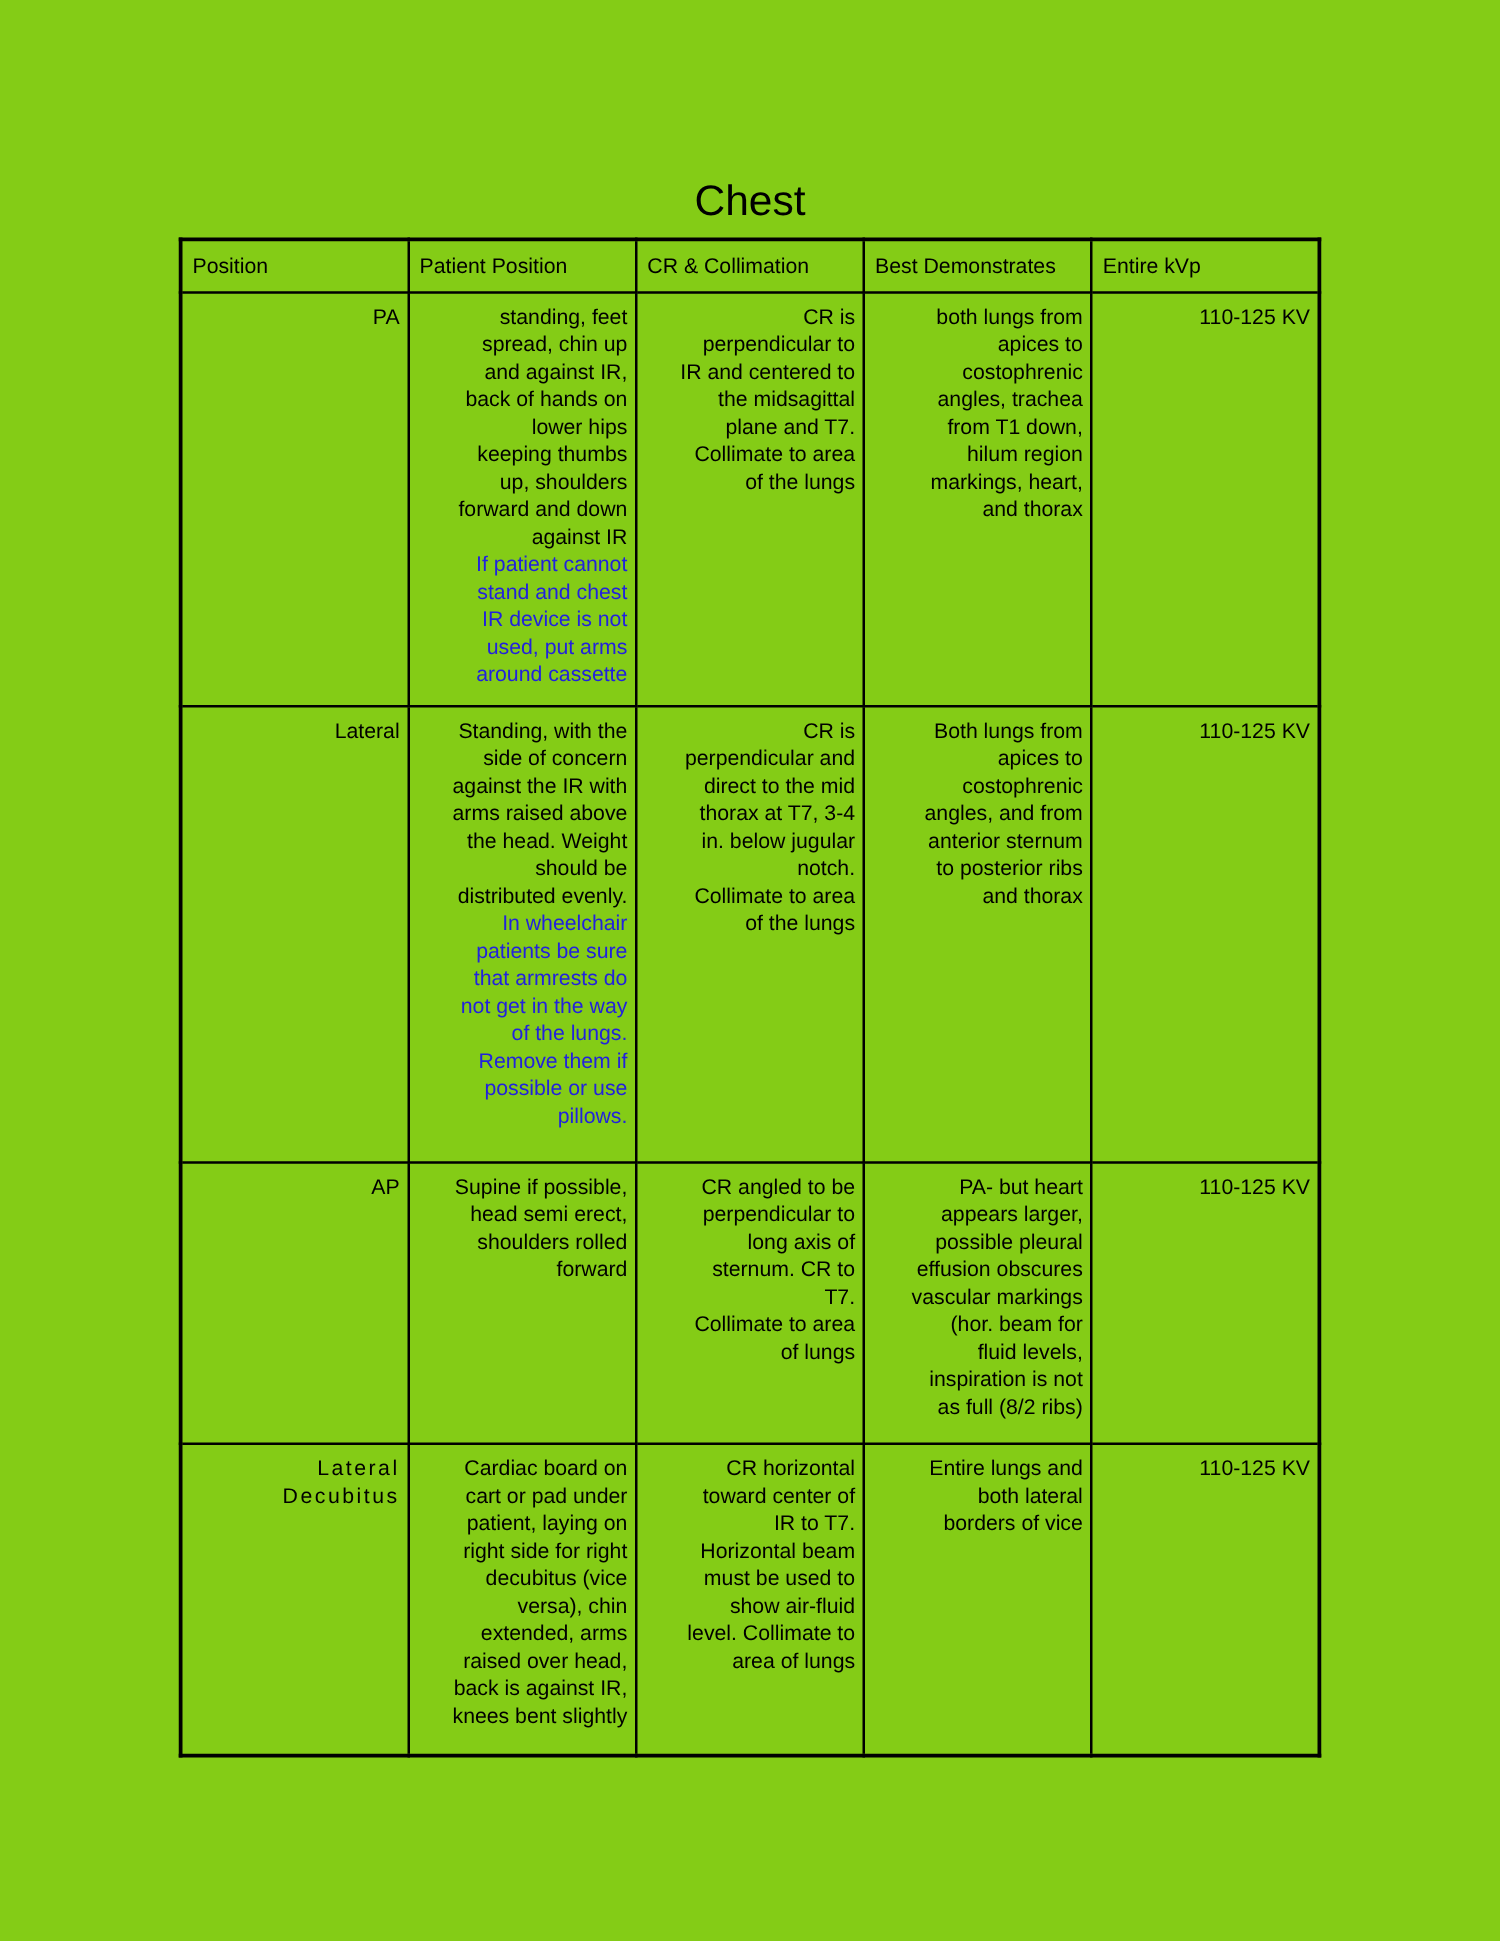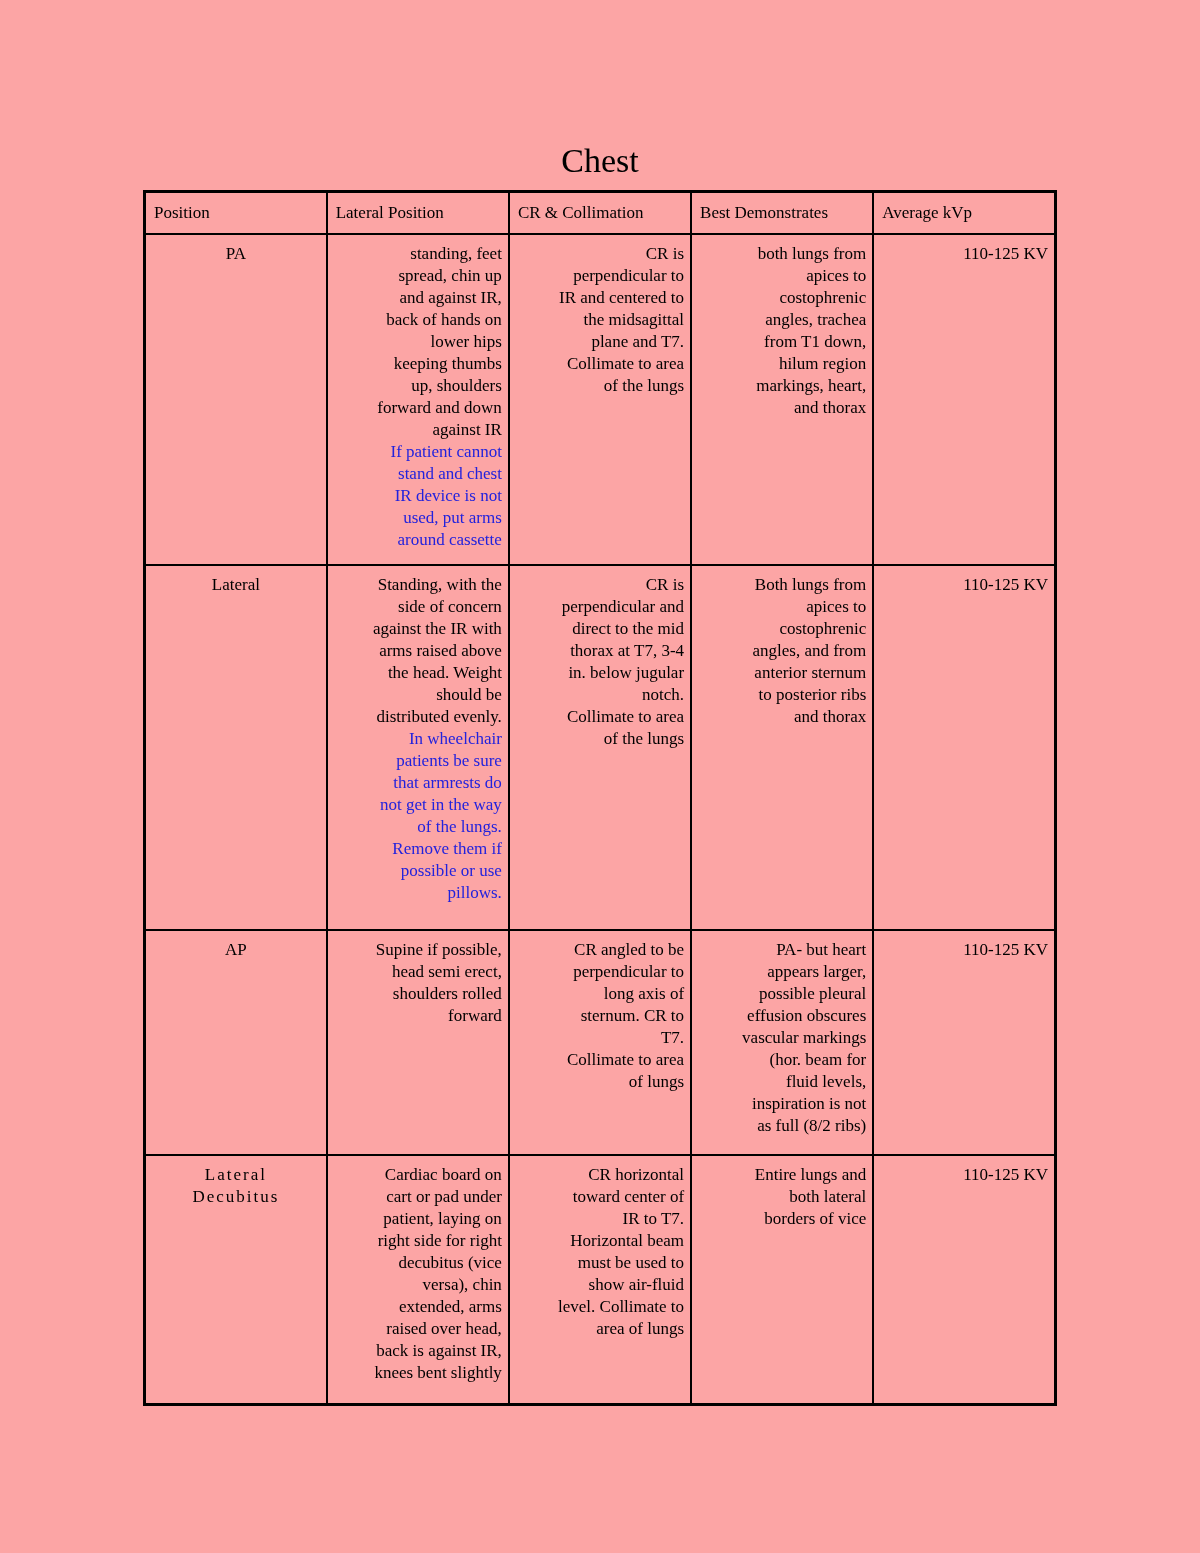--- a/index.html
+++ b/index.html
@@ -4,22 +4,22 @@
 <style>
   html, body {
     margin: 0;
     padding: 0;
     background: #ffffff;
   }
   .page {
     position: relative;
     width: 1200px;
     height: 1553px;
-    background: #fca5a5;
-    font-family: Liberation Serif, serif;
+    background: #84cc16;
+    font-family: Liberation Sans, sans-serif;
     color: #000000;
   }
   .doc-title {
     position: absolute;
     top: 141px;
     left: 0;
     width: 1200px;
     text-align: center;
     font-size: 34px;
     line-height: 40px;
@@ -51,38 +51,38 @@
     padding: 4px 8px;
   }
   .cell-text {
     display: block;
     white-space: pre-line;
     text-align: right;
   }
   .note {
     color: #2222dd;
   }
-  td.pos-cell .cell-text { text-align: center; }
+  td.pos-cell .cell-text { text-align: right; }
   td.pos-cell.expanded .cell-text { letter-spacing: 2px; }
 </style>
 </head>
 <body>
 
 <div class="page">
 
   <div class="doc-title">Chest</div>
 
   <table class="positions">
     <thead>
       <tr style="height:42px;">
         <th>Position</th>
-        <th>Lateral Position</th>
+        <th>Patient Position</th>
         <th>CR &amp; Collimation</th>
         <th>Best Demonstrates</th>
-        <th>Average kVp</th>
+        <th>Entire kVp</th>
       </tr>
     </thead>
     <tbody>
       <tr style="height:331px;">
         <td class="pos-cell">
           <span class="cell-text">PA</span>
         </td>
         <td>
           <span class="cell-text">standing, feet
 spread, chin up

